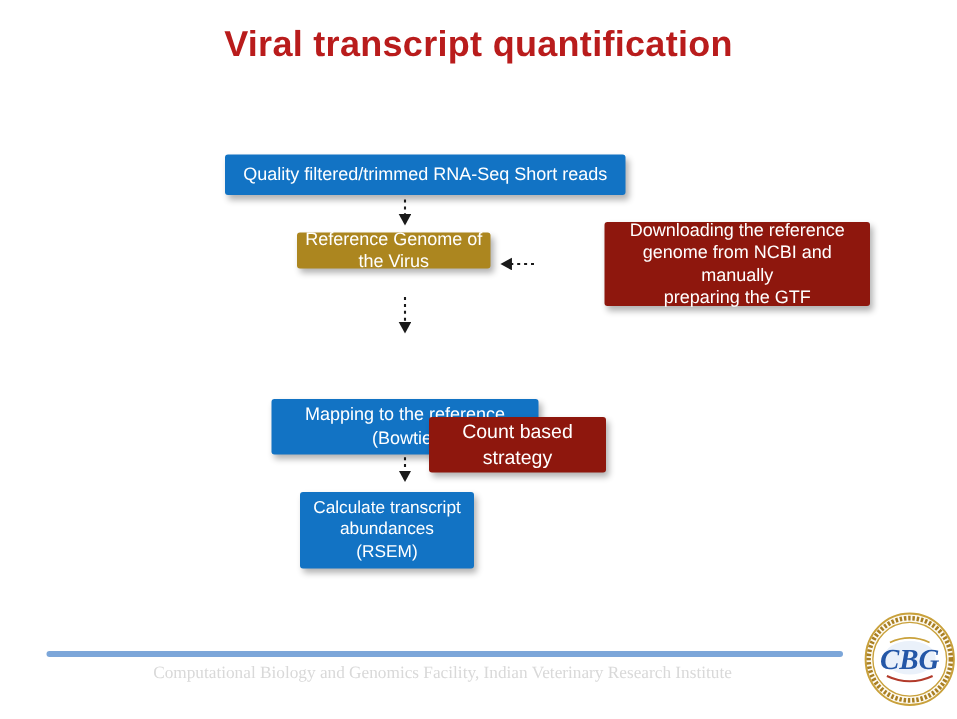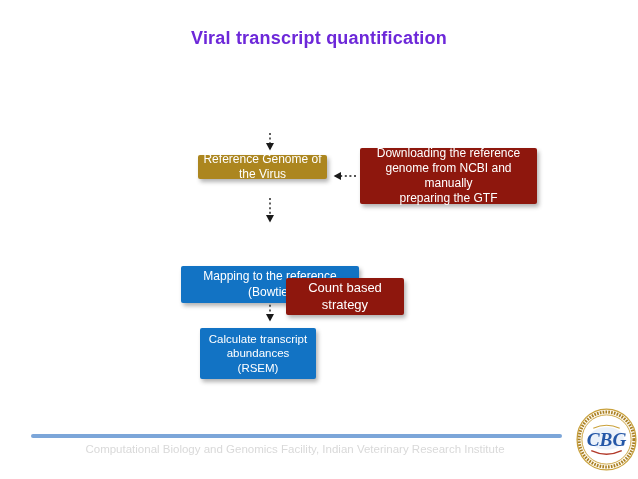--- a/index.html
+++ b/index.html
@@ -1,22 +1,22 @@
 <!DOCTYPE html>
 <html><head>
 <meta charset="utf-8">
 <style>
   html, body { margin:0; padding:0; background:#ffffff; }
   .slide {
     position:relative; width:638px; height:479px; background:#ffffff;
     font-family:"Liberation Sans", sans-serif; overflow:hidden;
   }
   .title {
-    position:absolute; top:28px; left:0; width:638px; text-align:center;
-    font-size:18px; font-weight:bold; color:#6d28d9; letter-spacing:0.2px;
+    position:absolute; top:16px; left:0; width:638px; text-align:center;
+    font-size:24px; font-weight:bold; color:#b91c1c; letter-spacing:0.2px;
   }
   .arrows { position:absolute; left:0; top:0; width:638px; height:479px; }
   .dot { stroke:#1a1a1a; stroke-width:1.4; stroke-dasharray:2 2.6; fill:none; }
   .node {
     position:absolute; display:flex; align-items:center; justify-content:center;
     text-align:center; color:#ffffff; border-radius:2px;
     box-shadow:2px 3px 4px rgba(0,0,0,0.30);
   }
   .node span { white-space:pre-line; line-height:1.26; }
   #node-quality   { left:150px; top:103px; width:267px; height:27px; font-size:12px; }
@@ -41,27 +41,30 @@
       <marker id="ah" markerWidth="7" markerHeight="7" refX="4.5" refY="3" orient="auto">
         <path d="M0,0 L5.5,3 L0,6 Z" fill="#1a1a1a"></path>
       </marker>
     </defs>
     <line class="dot" x1="270" y1="133" x2="270" y2="149" marker-end="url(#ah)"></line>
     <line class="dot" x1="356" y1="176" x2="335" y2="176" marker-end="url(#ah)"></line>
     <line class="dot" x1="270" y1="198" x2="270" y2="221" marker-end="url(#ah)"></line>
     <line class="dot" x1="270" y1="268" x2="270" y2="320" marker-end="url(#ah)"></line>
   </svg>
 
+  <div class="node" id="node-quality" style="background-color: rgb(18, 115, 196);">
+    <span>Quality filtered/trimmed RNA-Seq Short reads</span>
+  </div>
 
   <div class="node" id="node-reference" style="background-color: rgb(172, 134, 31);">
     <span>Reference Genome of
 the Virus</span>
   </div>
 
-  <div class="node" id="node-download" style="background-color: rgb(142, 23, 13);">
+  <div class="node" id="node-download" style="background-color: rgb(142, 23, 13); margin-left: 43px;">
     <span>Downloading the reference
 genome from NCBI and manually
 preparing the GTF</span>
   </div>
 
   <div class="node" id="node-mapping" style="background-color: rgb(18, 115, 196);">
     <span>Mapping to the reference
 (Bowtie)</span>
   </div>
 
@@ -71,21 +74,21 @@
   </div>
 
   <div class="node" id="node-calculate" style="background-color: rgb(18, 115, 196);">
     <span>Calculate transcript
 abundances
 (RSEM)</span>
   </div>
 
   <div class="divider" style="background-color: rgb(124, 166, 217);"></div>
 
-  <div class="footer" style="color: rgb(217, 217, 217);">Computational Biology and Genomics Facility, Indian Veterinary Research Institute</div>
+  <div class="footer" style="color: rgb(217, 217, 217); font-family: Liberation Serif, serif;">Computational Biology and Genomics Facility, Indian Veterinary Research Institute</div>
 
   <svg class="logo" viewBox="0 0 60 62" aria-hidden="true">
     <ellipse cx="30" cy="31" rx="29" ry="30" fill="#fdf9ef" stroke="#c9a13b" stroke-width="1.2"></ellipse>
     <circle cx="30" cy="31" r="27" fill="none" stroke="#a97f23" stroke-width="3" stroke-dasharray="1.6 1.2"></circle>
     <circle cx="30" cy="31" r="24.2" fill="#ffffff" stroke="#c9a13b" stroke-width="0.9"></circle>
     <ellipse cx="30" cy="30" rx="17" ry="11" fill="#eaf1fa"></ellipse>
     <path d="M15 42 Q30 49 45 42" stroke="#b23a2a" stroke-width="1.3" fill="none"></path>
     <path d="M17 20 Q30 14 43 20" stroke="#c9a13b" stroke-width="1.1" fill="none"></path>
     <text x="30" y="37.5" text-anchor="middle" font-size="19" font-weight="bold" font-style="italic" font-family="'Liberation Serif', serif" fill="#2457a7">CBG</text>
   </svg>

